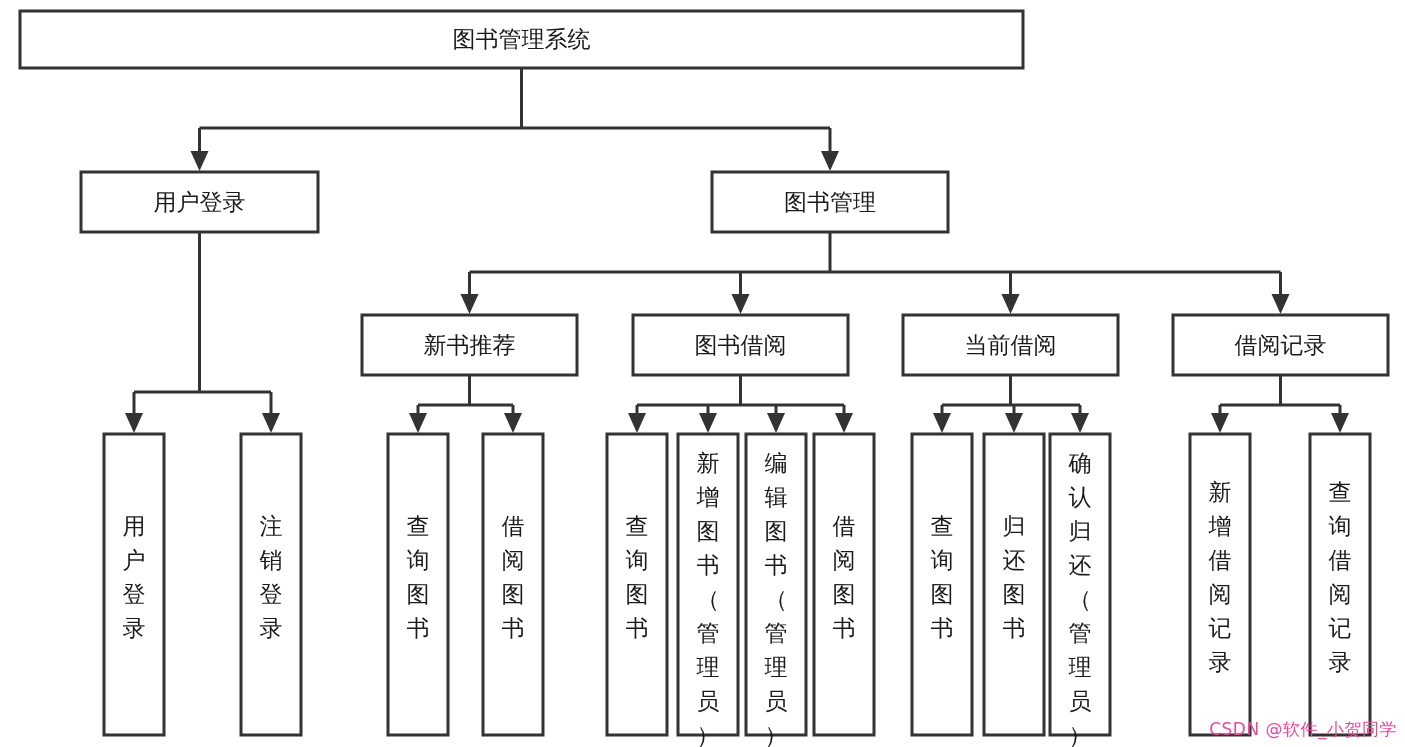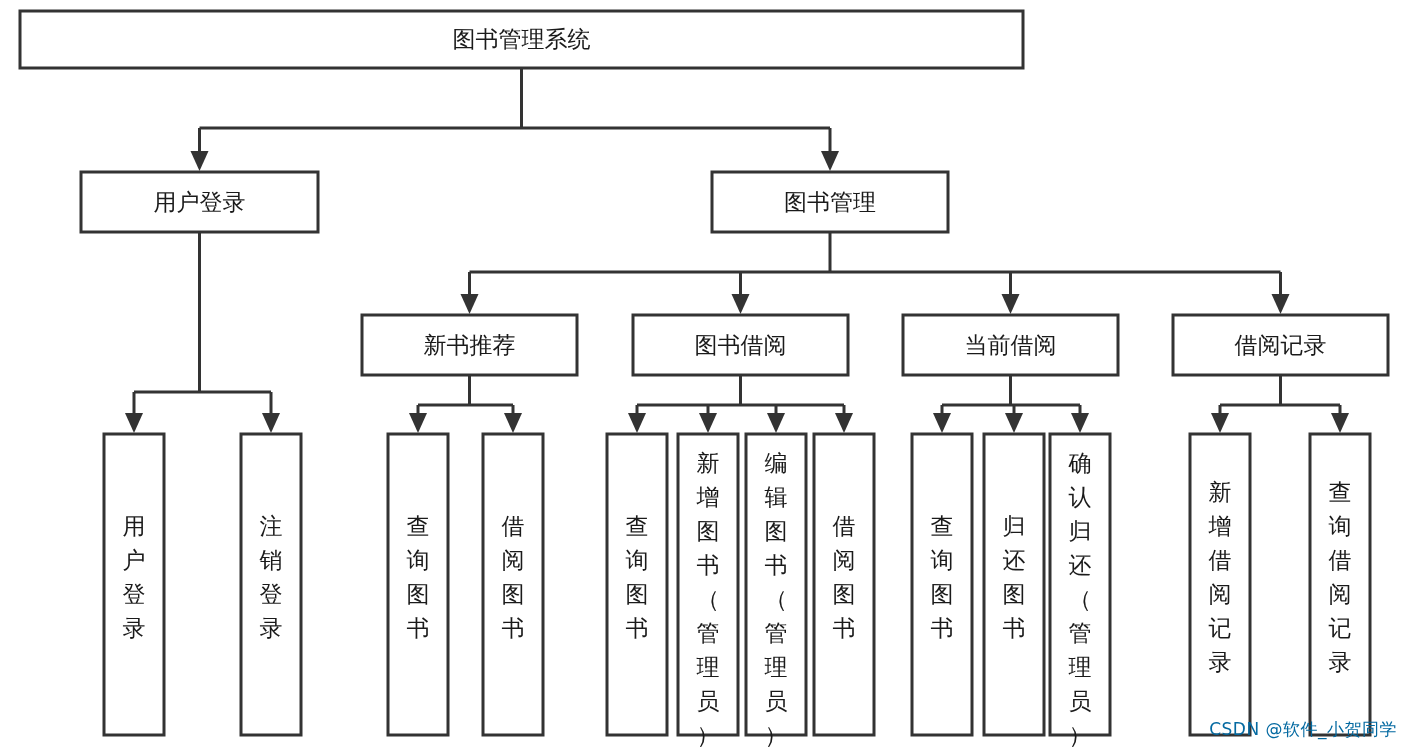--- a/index.html
+++ b/index.html
@@ -48,21 +48,21 @@
   .arrow-head {
     fill: #333333;
     stroke: none;
   }
   .watermark {
     position: absolute;
     right: 8px;
     bottom: 6px;
     font-family: "DejaVu Sans", "Liberation Sans", sans-serif;
     font-size: 17px;
-    color: #0369a1;
+    color: #ec4899;
     white-space: nowrap;
     letter-spacing: 0.5px;
   }
 </style>
 </head>
 <body>
 
 <svg id="diagram" viewBox="0 0 1405 747">
   <defs></defs>
   <g id="connectors">

